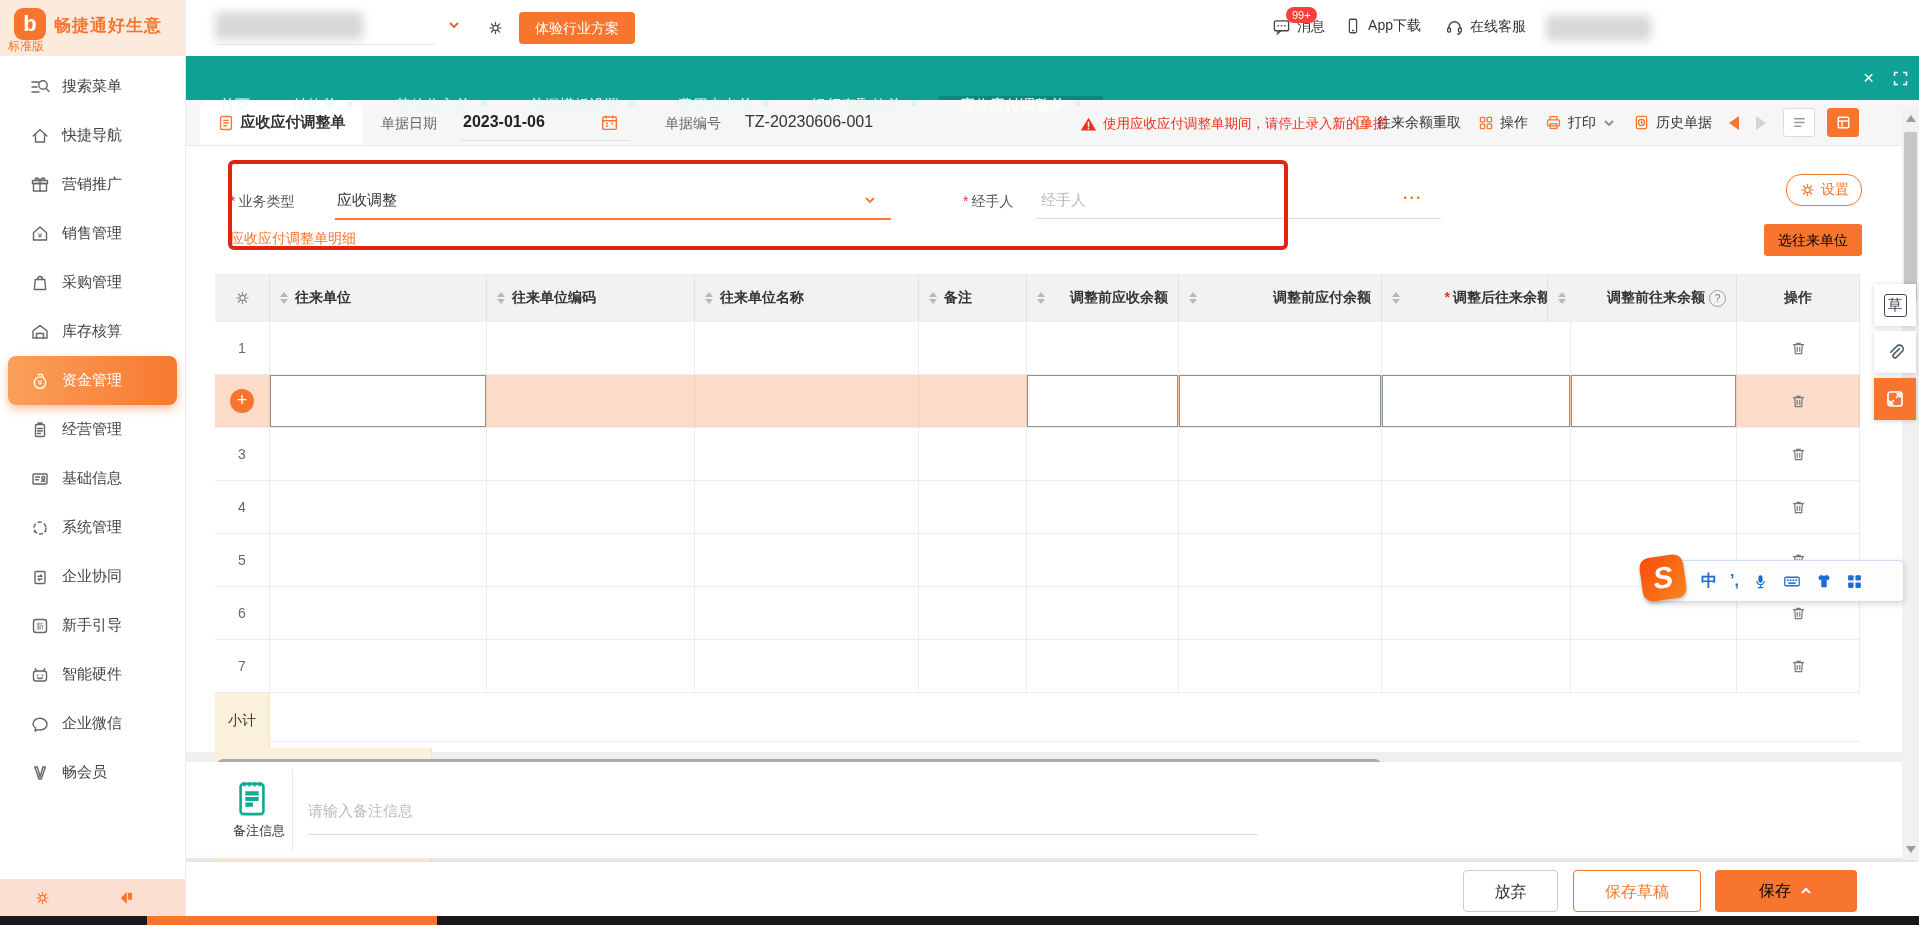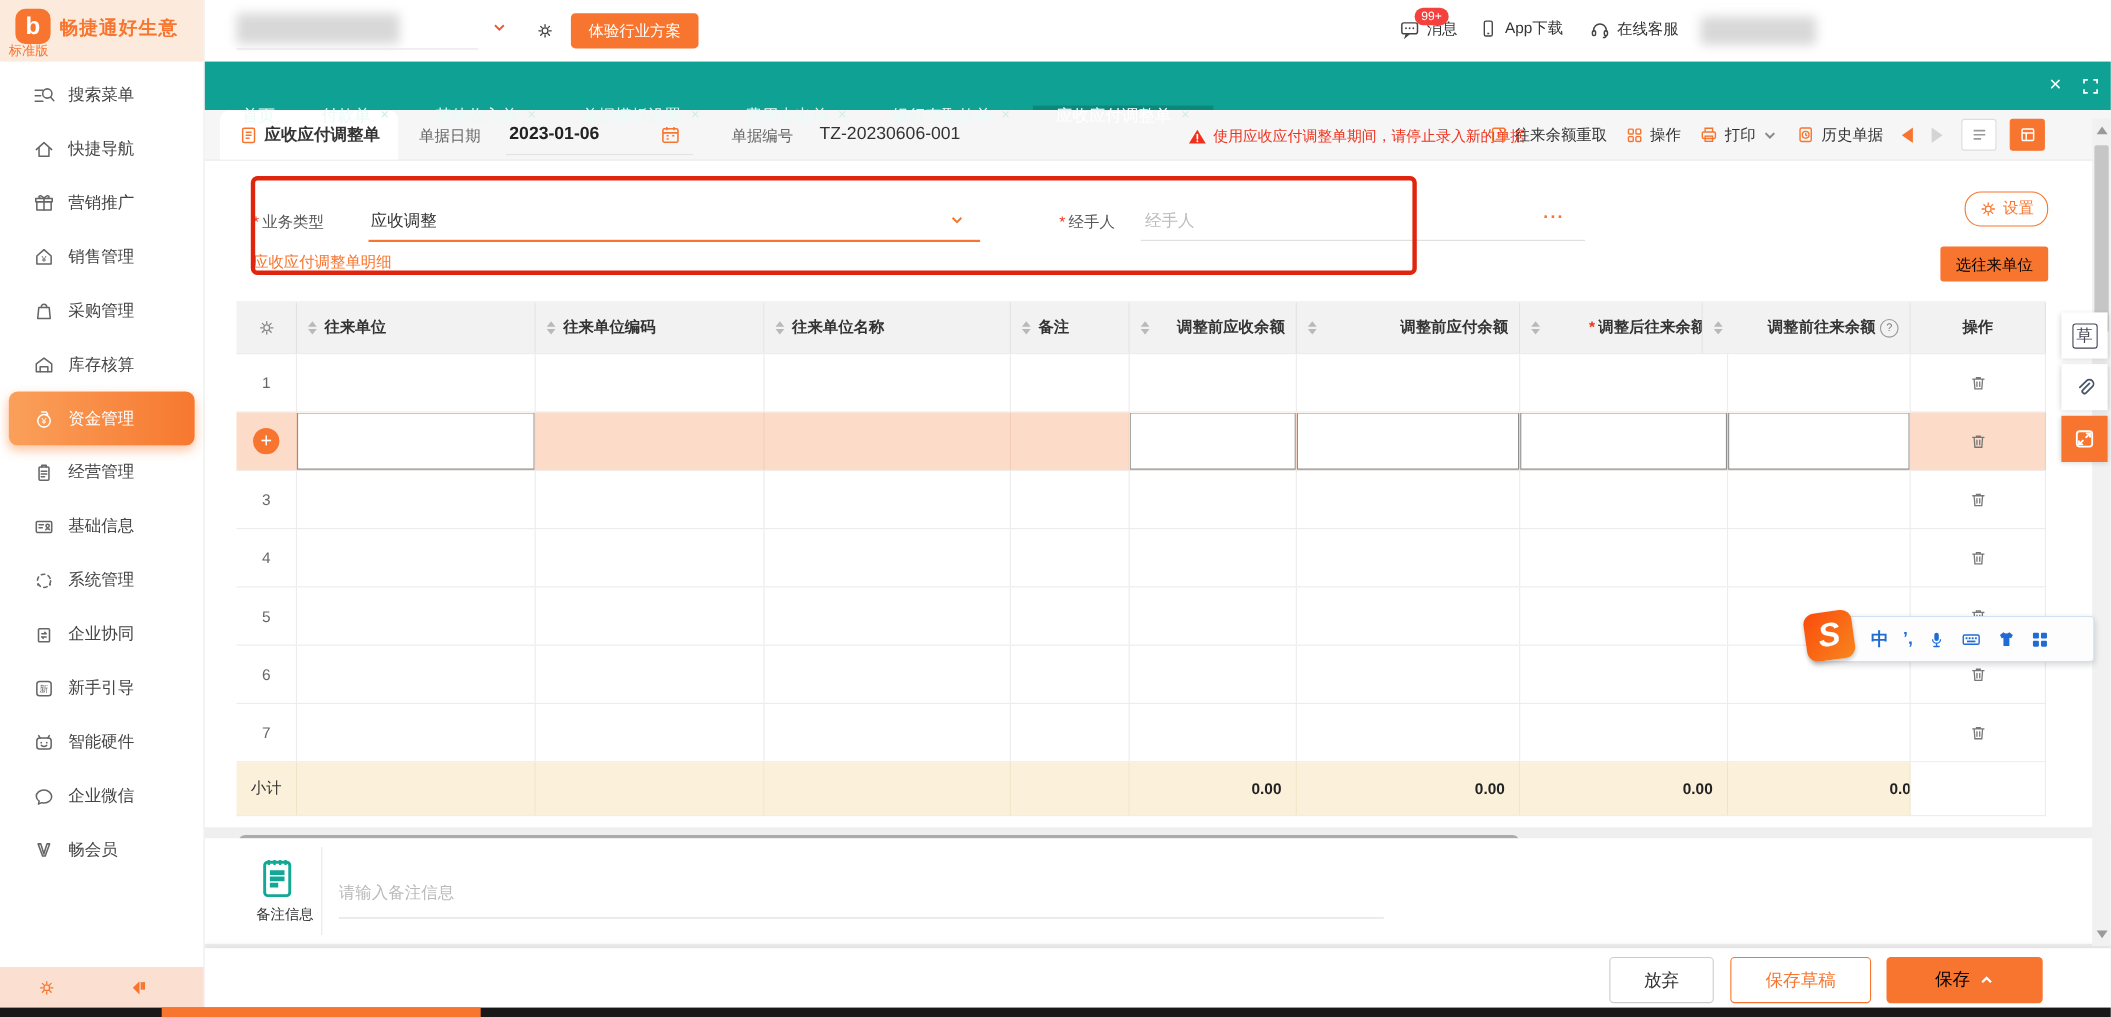--- a/index.html
+++ b/index.html
@@ -86,21 +86,21 @@
   .sort .up{border-bottom:5px solid #b9b9b9;border-top:0;}
   .sort .dn{border-top:5px solid #b9b9b9;border-bottom:0;}
   .num-h{justify-content:flex-start;}
   .num-h .hlabel{margin-left:auto;}
   .help-q{display:inline-block;width:15px;height:15px;border:1px solid #9a9a9a;border-radius:50%;font-size:10px;line-height:15px;text-align:center;color:#777;font-weight:normal;margin-left:4px;flex:0 0 auto;}
   .active-row{background:#fcdcc8;}
   .active-row .tcell{border-right-color:#f3cdb6;}
   .edit-cell{background:#fff;box-shadow:inset 0 0 0 1px #909090;}
   .plus-btn{width:24px;height:24px;border-radius:50%;background:#f8752f;color:#fff;font-size:18px;line-height:23px;text-align:center;cursor:pointer;}
   .trash{color:#777;cursor:pointer;margin:0 auto;}
-  .subtotal-row{height:48px;}
+  .subtotal-row{height:48px;flex-direction:column;}
   .subtotal-row .tcell{background:#fbf0da;border-right-color:#f0e4c8;}
   .subtotal-row .tcell.opcell{background:#fff;border-right-color:#ececec;}
   .subtotal-label{padding-left:13px;color:#333;}
   .subtotal-val{margin-left:auto;padding-right:13px;font-weight:bold;color:#222;}
   .gear-gray{color:#888;margin:0 auto;}
   .hscroll{position:absolute;left:32px;top:614px;width:1164px;height:12px;background:#ababab;border-radius:6px;}
 
   
   .red-box{position:absolute;left:228px;top:160px;width:1052px;height:82px;border:4px solid #e0250e;border-radius:6px;z-index:40;pointer-events:none;}
 

